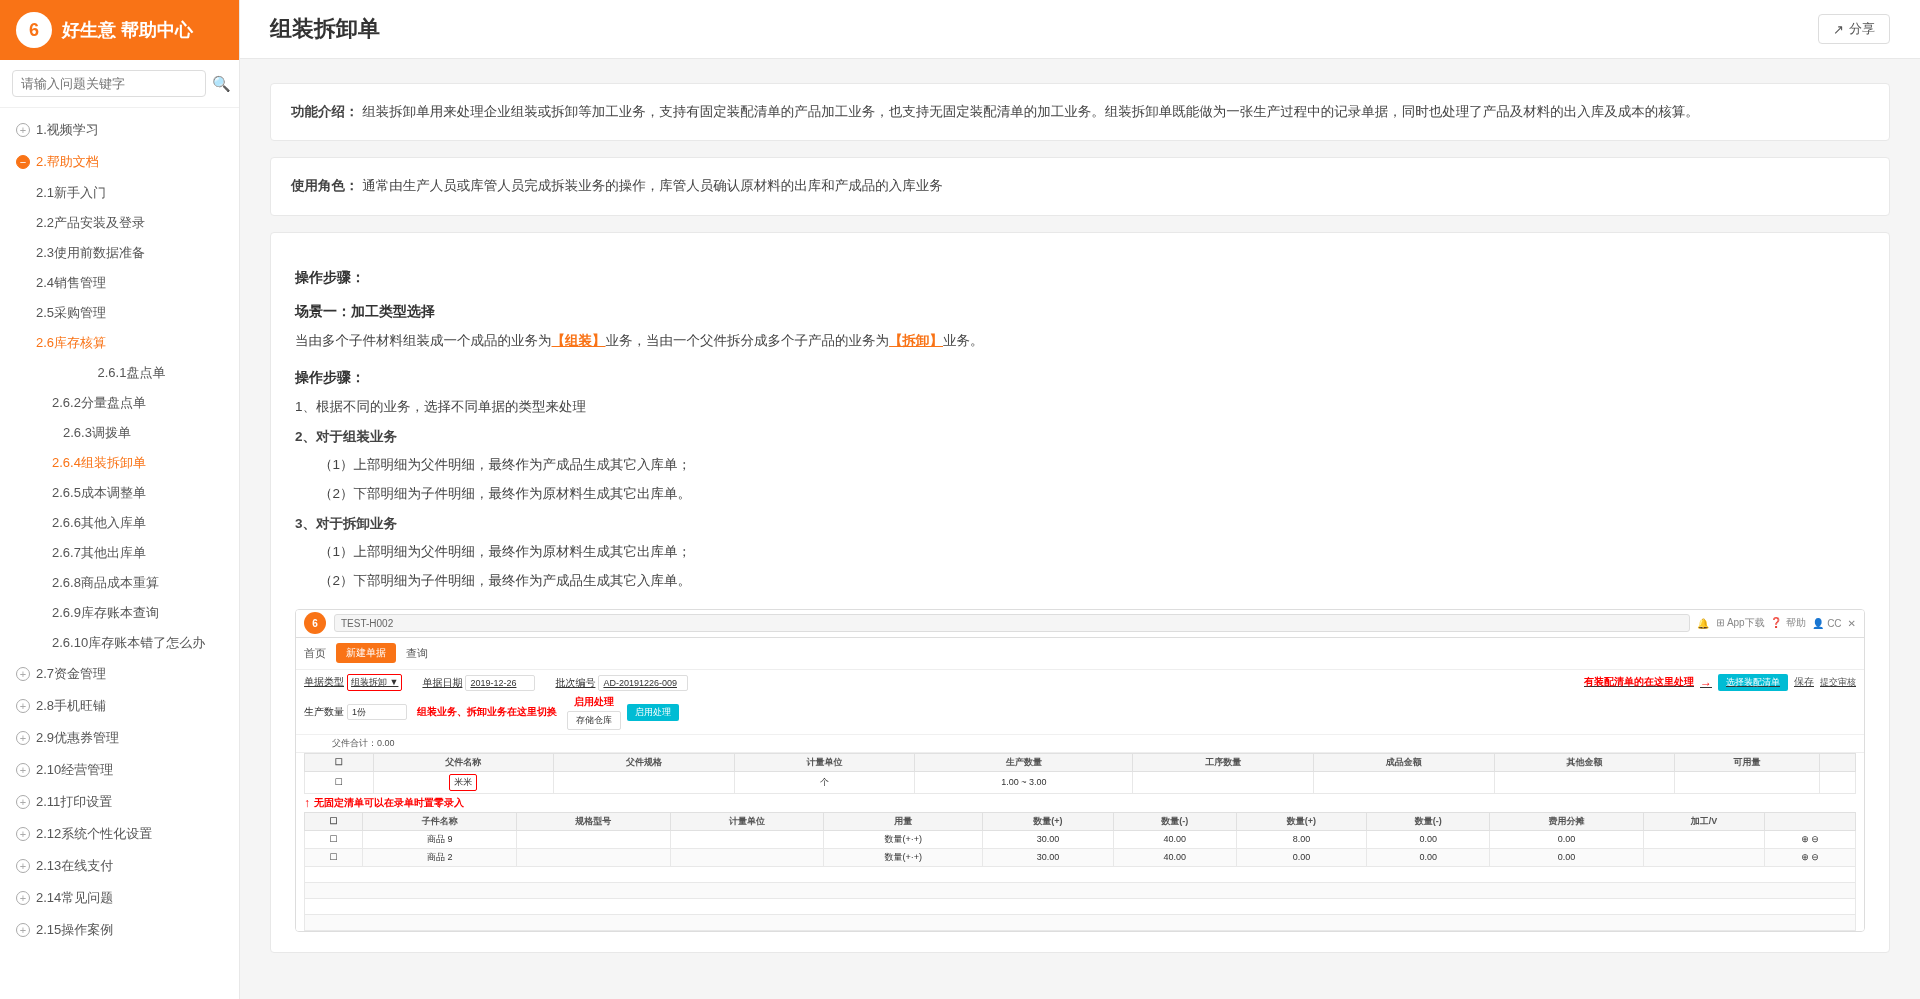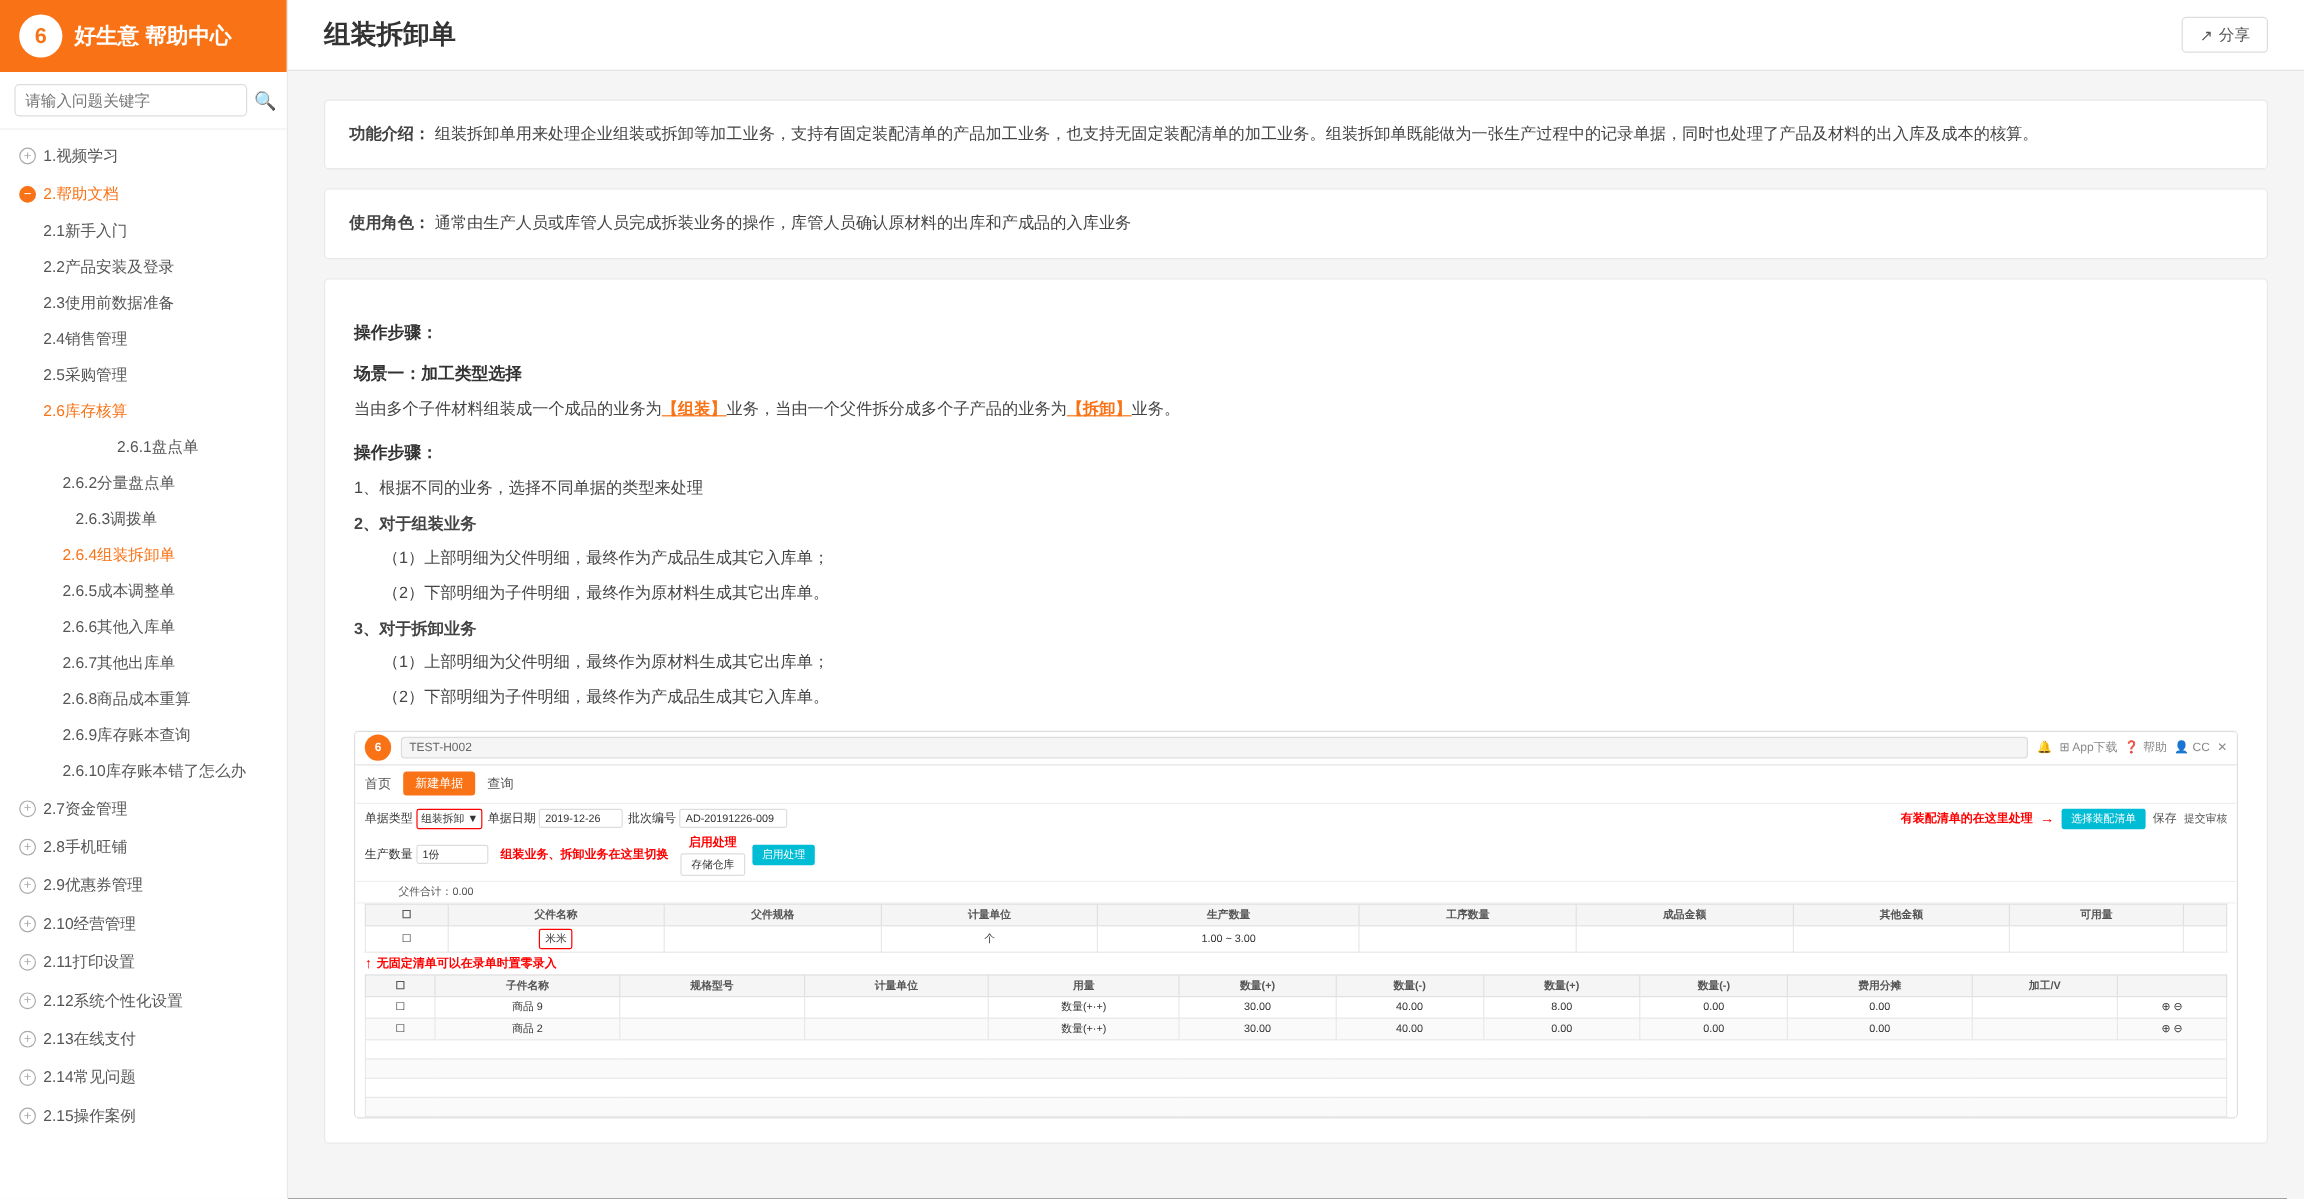--- a/index.html
+++ b/index.html
@@ -430,21 +430,21 @@
             </div>
           </div>
 
           <div class="ss-nav">
             <span>首页</span>
             <span class="ss-nav-orange">新建单据</span>
             <span>查询</span>
           </div>
 
           <div style="position:relative;background:#fff;padding:4px 8px;border-bottom:1px solid #f0f0f0;font-size:10px;">
-            <div style="display:flex;align-items:center;gap:4px;flex-wrap:wrap;">
+            <div style="display:flex;align-items:flex-end;gap:20px;flex-wrap:wrap;text-decoration:underline;">
               <div class="ss-field">
                 <span>单据类型</span>
                 <div class="ss-red-box">组装拆卸 ▼</div>
               </div>
               <div class="ss-field">
                 <span>单据日期</span>
                 <div class="ss-input" style="display:inline-flex;align-items:center;width:70px;">2019-12-26</div>
               </div>
               <div class="ss-field">
                 <span>批次编号</span>

